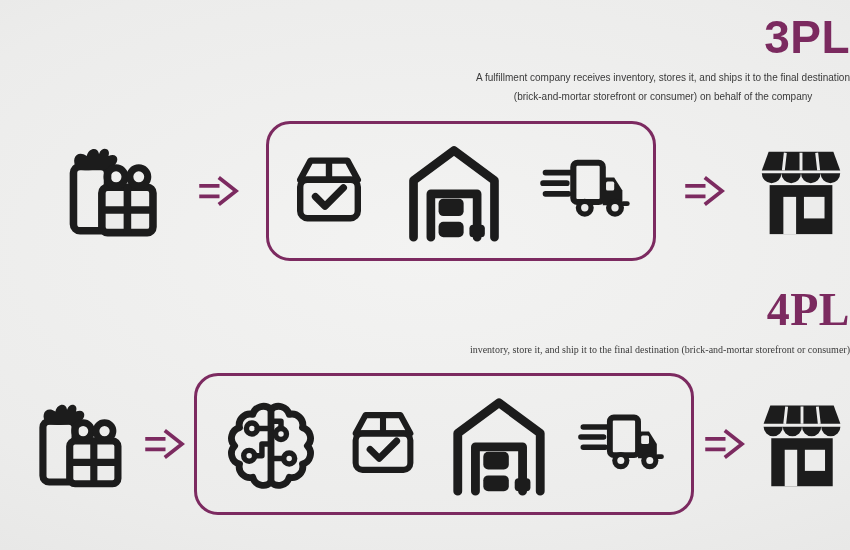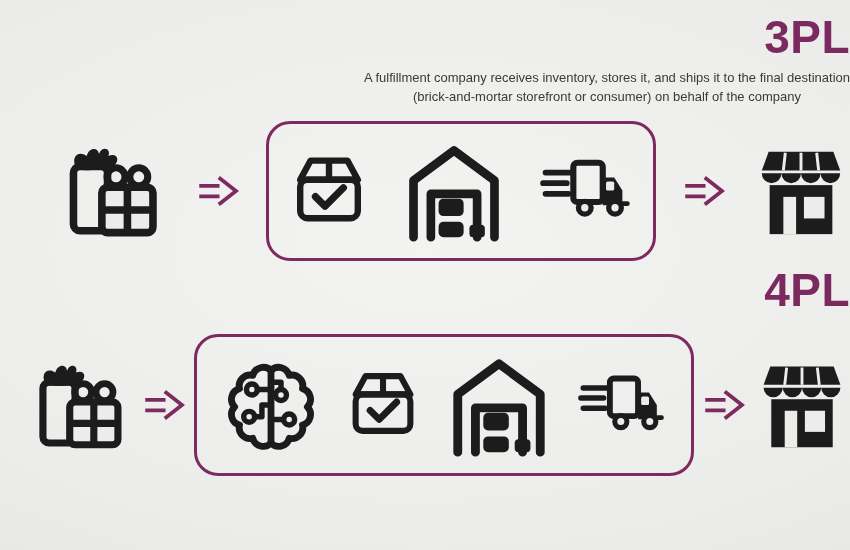--- a/index.html
+++ b/index.html
@@ -5,27 +5,27 @@
   html,body{margin:0;padding:0;background:#d8d8d8;}
   .canvas{
     position:relative;
     width:850px;height:550px;
     overflow:hidden;
     background:radial-gradient(ellipse 120% 95% at 50% 45%, #f3f3f2 0%, #ececeb 55%, #e1e1e0 100%);
     font-family:"Liberation Sans", sans-serif;
   }
   .section{display:flex;flex-direction:column;align-items:flex-end;}
   .section.first{padding-top:12px;}
-  .section.second{padding-top:4px;}
+  .section.second{padding-top:24px;font-family:Liberation Serif, serif;}
   .title{
     font-size:46px;line-height:1.1;font-weight:800;color:#7b2a5f;
     letter-spacing:0.5px;margin:0;
   }
   .desc{
-    margin:5px 0 0 0;font-size:13px;line-height:19px;color:#3a3a3a;
+    margin:5px 0 0 0;font-size:10px;line-height:19px;color:#3a3a3a;
     text-align:center;
   }
   .desc span{display:block;}
   .flow{display:flex;align-items:center;justify-content:center;}
   .flow.row1{margin-top:15px;gap:27px;}
   .flow.row2{margin-top:14px;gap:9px;}
   .flow-box{
     border:3.5px solid #7c2a60;border-radius:24px;
     display:flex;align-items:center;justify-content:center;
     background:transparent;
@@ -121,20 +121,21 @@
           <rect x="53" y="52" width="21" height="22" fill="#ececeb"></rect>
         </svg>
       </span>
 
     </div>
   </div>
 
   <div class="section second">
     <h1 class="title">4PL</h1>
     <p class="desc">
+      <span>inventory, store it, and ship it to the final destination (brick-and-mortar storefront or consumer)</span>
     </p>
 
     <div class="flow row2">
 
       <span class="icon">
         <svg width="100" height="91" viewBox="0 0 112 100">
           <rect x="10" y="24" width="36" height="68" rx="7" fill="none" stroke="#1c1c1c" stroke-width="8"></rect>
           <path d="M14,27 C6,16 14,6 24,13 C26,4 36,3 37,11 C40,2 50,5 47,13 C57,9 60,19 51,25 C46,28 20,29 14,27 Z" fill="#1c1c1c"></path>
           <rect x="40" y="46" width="54" height="48" rx="6" fill="#ececeb" stroke="#1c1c1c" stroke-width="8"></rect>
           <path d="M67,46 V94 M40,70 H94" stroke="#1c1c1c" stroke-width="8" fill="none"></path>

